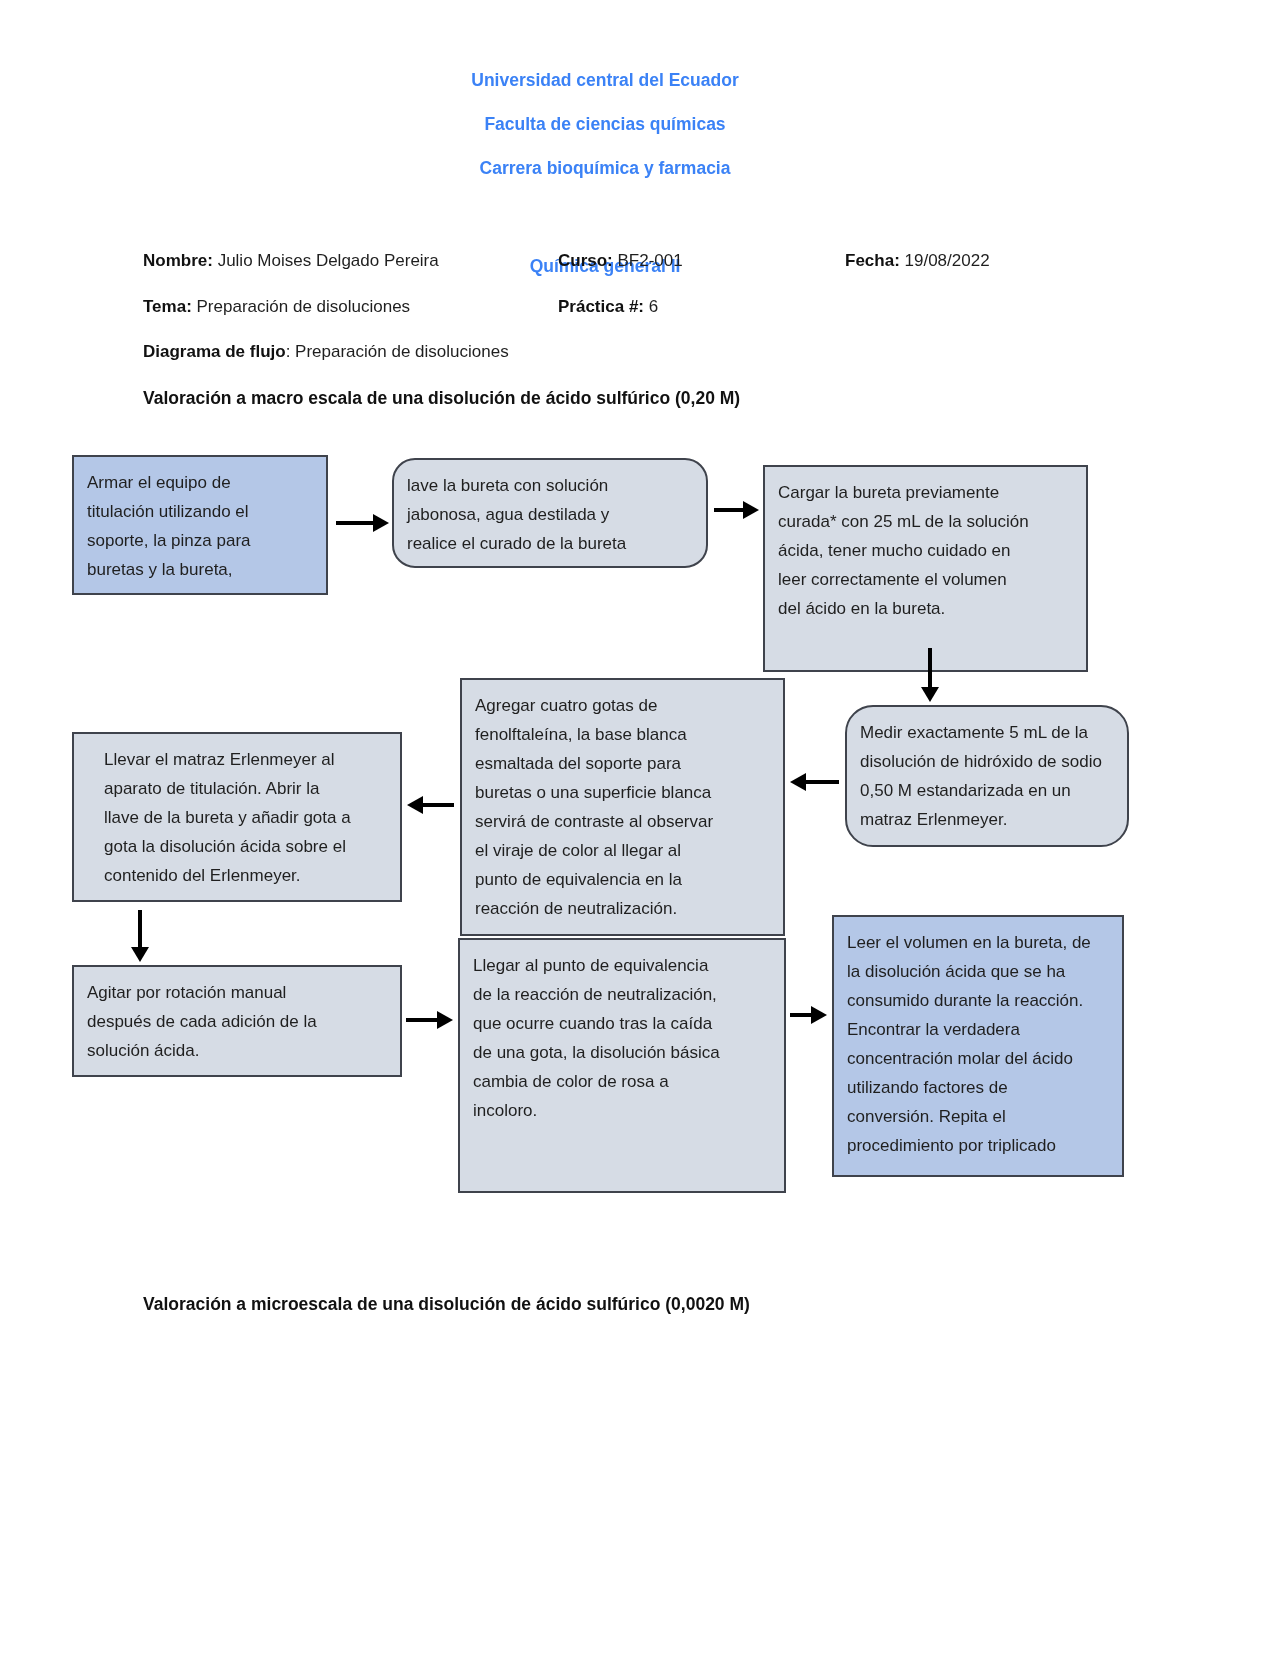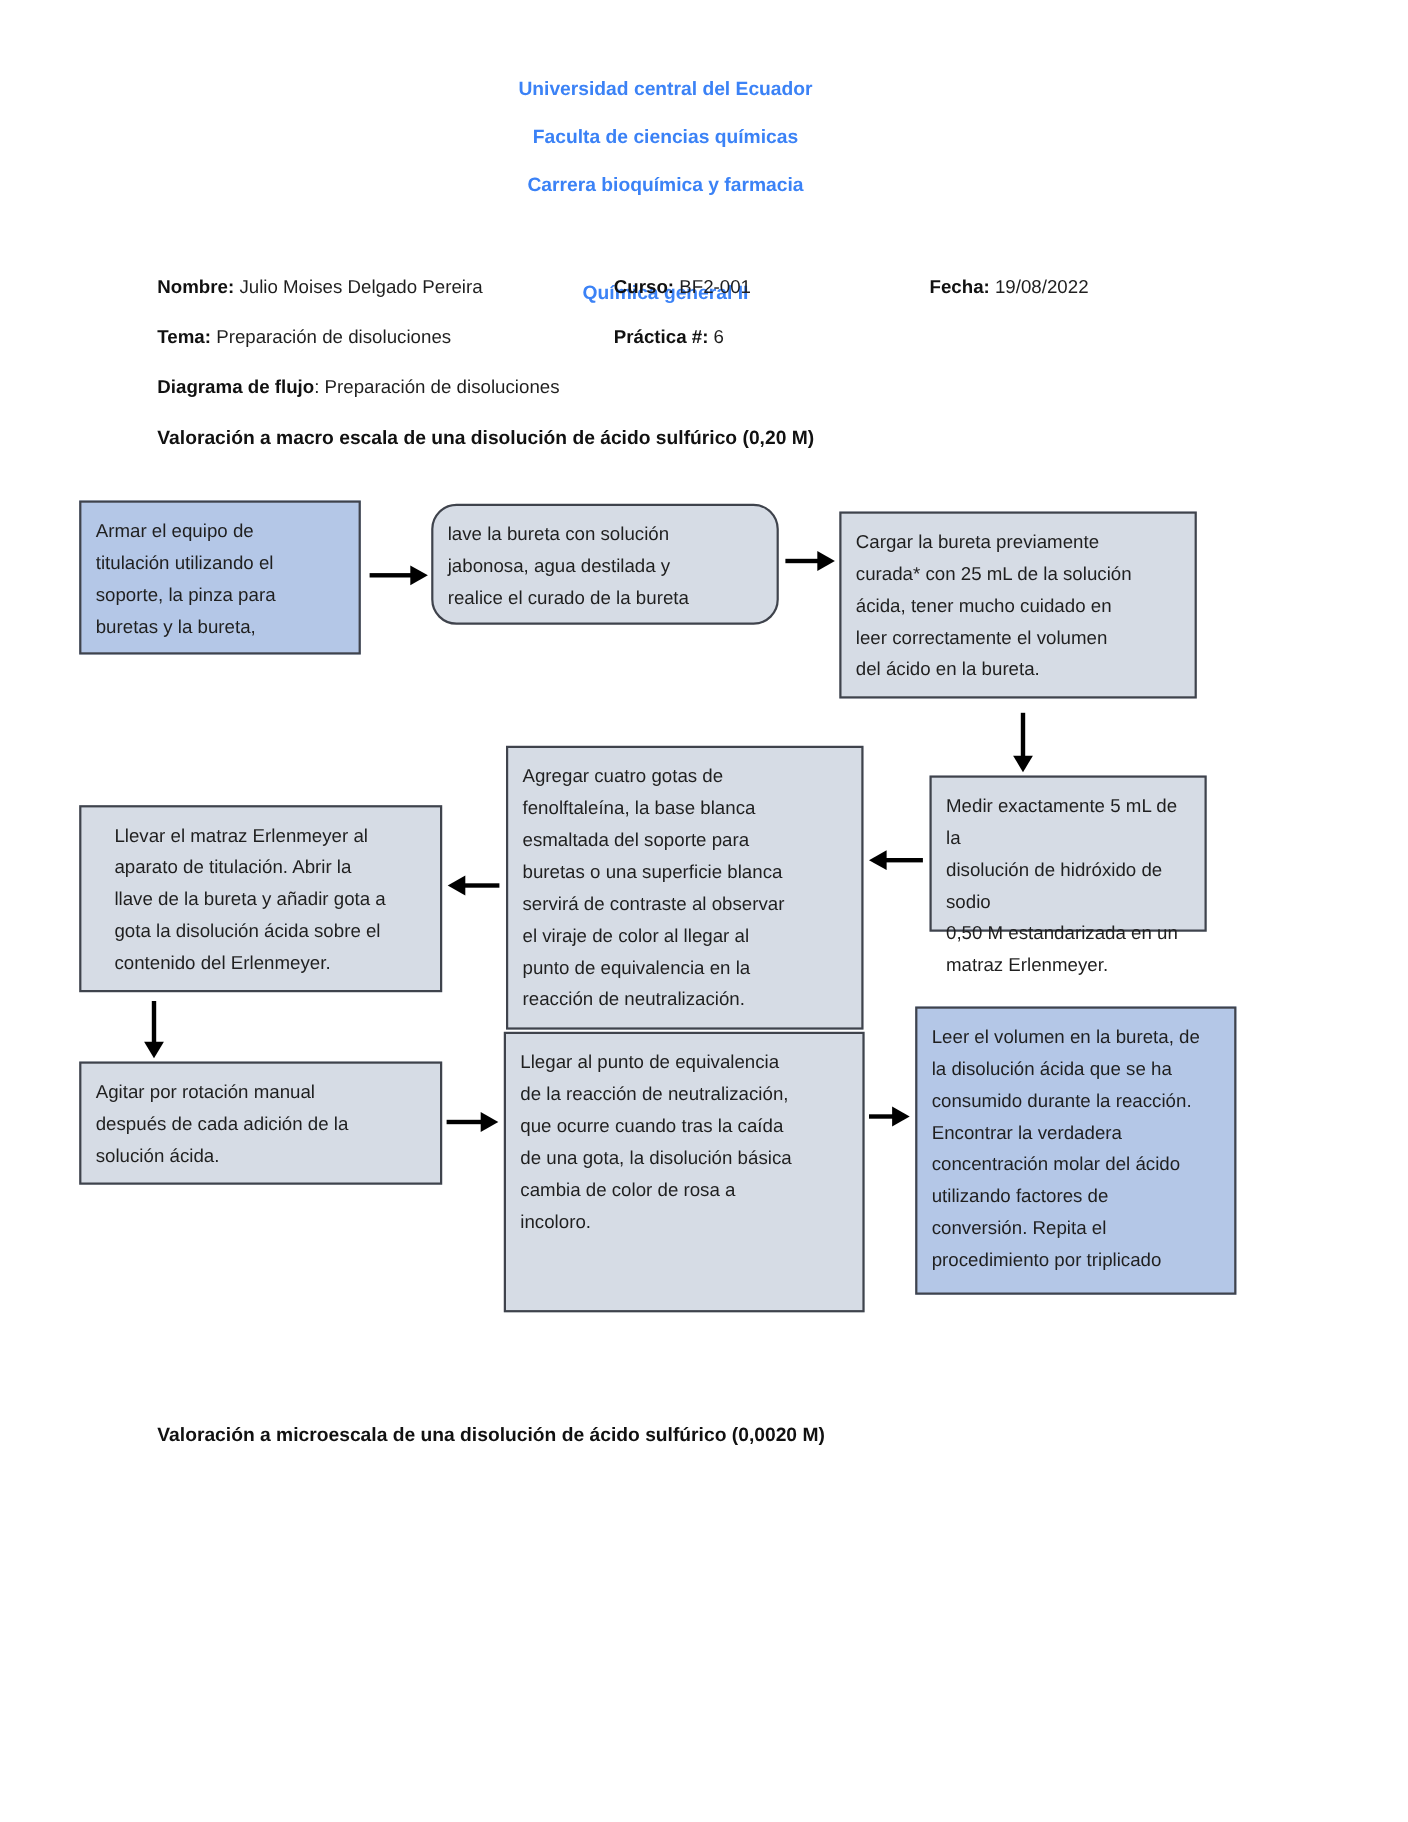--- a/index.html
+++ b/index.html
@@ -82,29 +82,29 @@
 soporte, la pinza para
 buretas y la bureta,</span>
   </div>
 
   <div class="fbox gray" style="left:392px;top:458px;width:316px;height:110px;border-radius:23px;">
     <span class="box-text">lave la bureta con solución
 jabonosa, agua destilada y
 realice el curado de la bureta</span>
   </div>
 
-  <div class="fbox gray" style="left:763px;top:465px;width:325px;height:170px;">
+  <div class="fbox gray" style="left:763px;top:465px;width:325px;height:207px;">
     <span class="box-text">Cargar la bureta previamente
 curada* con 25 mL de la solución
 ácida, tener mucho cuidado en
 leer correctamente el volumen
 del ácido en la bureta.</span>
   </div>
 
-  <div class="fbox gray" style="left:845px;top:705px;width:252px;height:142px;">
+  <div class="fbox gray" style="left:845px;top:705px;width:284px;height:142px;border-radius:28px;">
     <span class="box-text">Medir exactamente 5 mL de la
 disolución de hidróxido de sodio
 0,50 M estandarizada en un
 matraz Erlenmeyer.</span>
   </div>
 
   <div class="fbox gray" style="left:460px;top:678px;width:325px;height:258px;">
     <span class="box-text">Agregar cuatro gotas de
 fenolftaleína, la base blanca
 esmaltada del soporte para

